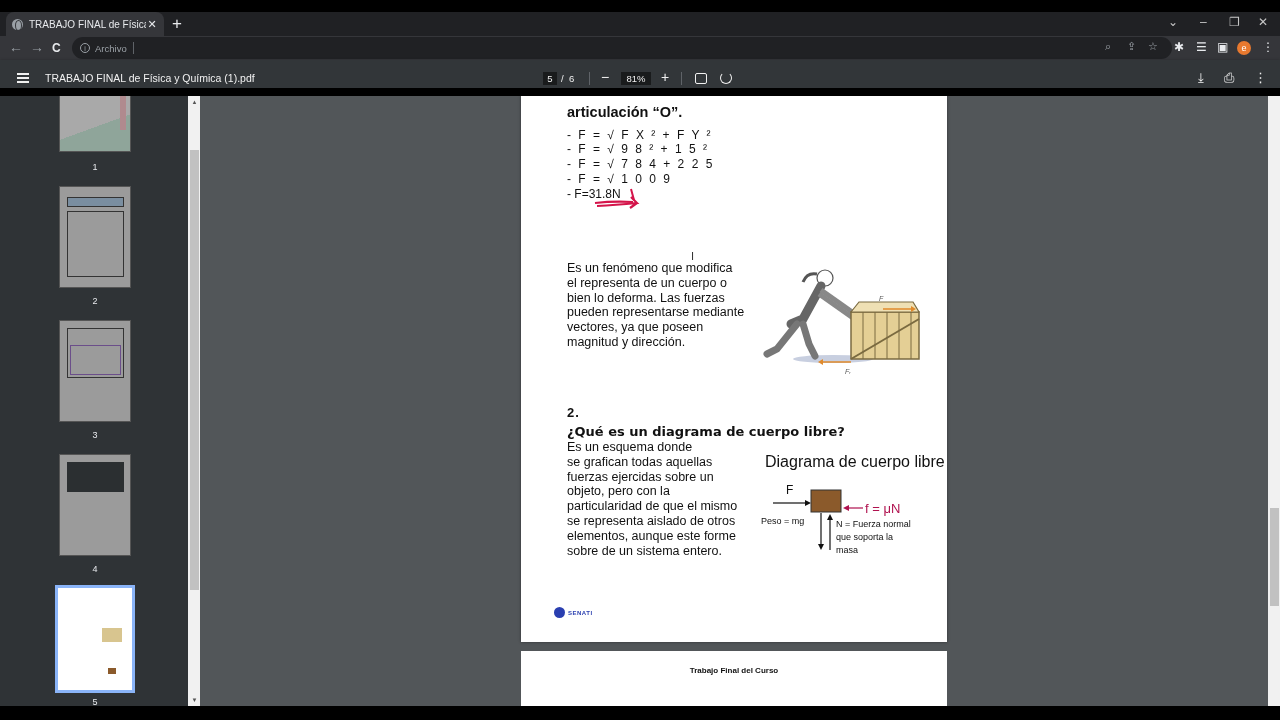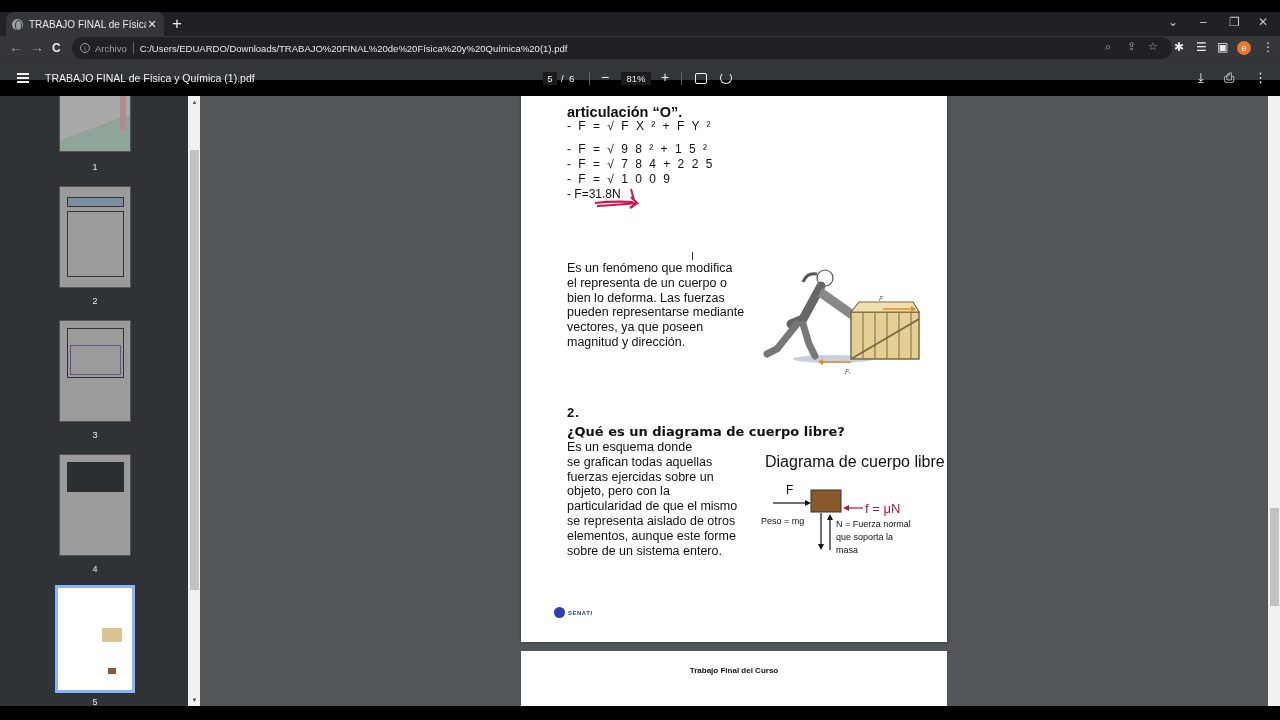--- a/index.html
+++ b/index.html
@@ -17,21 +17,21 @@
   .toolbar { position: absolute; left: 0; top: 36px; width: 1280px; height: 24px; background: #35363a; }
   .nav-btn { position: absolute; top: 3px; color: #9aa0a6; font-size: 14px; cursor: pointer; }
   .omnibox { position: absolute; left: 72px; top: 1px; width: 1100px; height: 22px; background: #202124; border-radius: 11px; display: flex; align-items: center; padding-left: 8px; font-size: 9.5px; color: #bdc1c6; }
   .omnibox .info { width: 10px; height: 10px; border: 1px solid #9aa0a6; border-radius: 50%; font-size: 7px; display: inline-flex; align-items: center; justify-content: center; color: #9aa0a6; margin-right: 5px; }
   .omnibox .archivo { color: #9aa0a6; margin-right: 6px; }
   .omnibox .sep { width: 1px; height: 12px; background: #5f6368; margin-right: 6px; }
   .omnibox .url { color: #e8eaed; }
   .omni-icon { position: absolute; top: 4px; color: #9aa0a6; font-size: 11px; cursor: pointer; }
   .tb-icon { position: absolute; top: 4px; color: #e8eaed; font-size: 12px; cursor: pointer; }
   .avatar { position: absolute; left: 1237px; top: 5px; width: 14px; height: 14px; border-radius: 50%; background: #e8792f; color: #fff; font-size: 9px; display: flex; align-items: center; justify-content: center; }
-  .pdfbar { position: absolute; left: 0; top: 60px; width: 1280px; height: 20px; background: #323639; box-shadow: 0 1px 3px rgba(0,0,0,.5); }
+  .pdfbar { position: absolute; left: 0; top: 60px; width: 1280px; height: 28px; background: #323639; box-shadow: 0 1px 3px rgba(0,0,0,.5); }
   .hamburger { position: absolute; left: 17px; top: 13px; width: 12px; height: 10px; cursor: pointer; }
   .hamburger span { display: block; height: 2px; background: #f1f1f1; margin-bottom: 2px; }
   .doc-title { position: absolute; left: 45px; top: 12px; color: #f1f1f1; font-size: 10.5px; }
   .pagebox { position: absolute; left: 543px; top: 12px; width: 14px; height: 13px; background: #191b1c; color: #f1f1f1; font-size: 9.5px; display: flex; align-items: center; justify-content: center; }
   .pagesep { position: absolute; left: 561px; top: 13px; color: #f1f1f1; font-size: 9.5px; }
   .divider-v { position: absolute; top: 12px; width: 1px; height: 13px; background: #5f6368; }
   .zoom-btn { position: absolute; top: 9px; color: #f1f1f1; font-size: 14px; cursor: pointer; }
   .zoombox { position: absolute; left: 621px; top: 12px; width: 30px; height: 13px; background: #191b1c; color: #f1f1f1; font-size: 9.5px; display: flex; align-items: center; justify-content: center; }
   .fit-icon { position: absolute; left: 695px; top: 13px; width: 12px; height: 11px; border: 1.5px solid #f1f1f1; border-radius: 2px; cursor: pointer; }
   .rotate-icon { position: absolute; left: 720px; top: 12px; width: 12px; height: 12px; border: 1.5px solid #f1f1f1; border-radius: 50%; border-top-color: transparent; cursor: pointer; }
@@ -75,21 +75,20 @@
   </div>
 
   <div class="toolbar">
     <span class="nav-btn" style="left:9px">←</span>
     <span class="nav-btn" style="left:30px">→</span>
     <span class="nav-btn" style="left:52px;color:#e8eaed;font-weight:bold;font-size:12px;top:5px">C</span>
     <div class="omnibox">
       <span class="info">i</span>
       <span class="archivo">Archivo</span>
       <span class="sep"></span>
-      <span class="url">C:/Users/EDUARDO/Downloads/TRABAJO%20FINAL%20de%20Física%20y%20Química%20(1).pdf</span>
     </div>
     <span class="omni-icon" style="left:1105px">⌕</span>
     <span class="omni-icon" style="left:1127px">⇪</span>
     <span class="omni-icon" style="left:1148px">☆</span>
     <span class="tb-icon" style="left:1174px">✱</span>
     <span class="tb-icon" style="left:1196px">☰</span>
     <span class="tb-icon" style="left:1217px">▣</span>
     <span class="avatar">e</span>
     <span class="tb-icon" style="left:1262px">⋮</span>
   </div>
@@ -149,21 +148,21 @@
   <span class="sb-arrow" style="top:99px">▲</span>
   <span class="sb-arrow" style="top:697px">▼</span>
 
   <div class="viewer"></div>
   <div class="main-scroll"></div>
   <div class="main-scroll-thumb"></div>
 
   <div class="page">
     <div class="p-heading" style="top:8px">articulación “O”.</div>
 
-    <div class="eq" style="top:23px">- F = √ F X ² + F Y ²</div>
+    <div class="eq" style="top:32px">- F = √ F X ² + F Y ²</div>
     <div class="eq" style="top:46px">- F = √   9 8 ² + 1 5 ²</div>
     <div class="eq" style="top:61px">- F = √ 7 8 4 + 2 2 5</div>
     <div class="eq" style="top:76px">- F = √    1 0 0 9</div>
     <div class="eq" style="top:91px;letter-spacing:0">-  F=31.8N</div>
     <svg style="position:absolute;left:72px;top:92px" width="52" height="22">
       <path d="M2 15 Q20 13 40 14" stroke="#d4144a" stroke-width="2.2" fill="none"></path>
       <path d="M4 18 Q22 17 44 15 L38 9 M44 15 L37 20" stroke="#d4144a" stroke-width="2.2" fill="none"></path>
       <path d="M38 1 L41 12" stroke="#d4144a" stroke-width="2" fill="none"></path>
     </svg>
 

